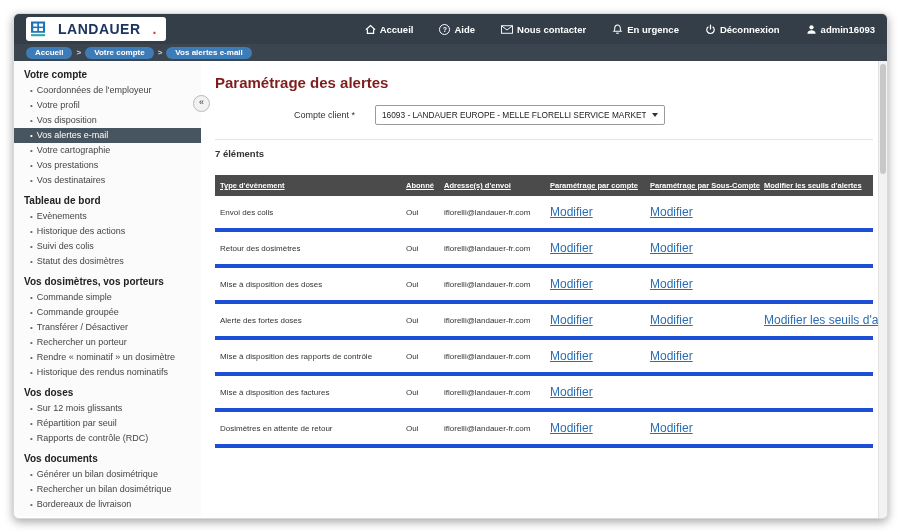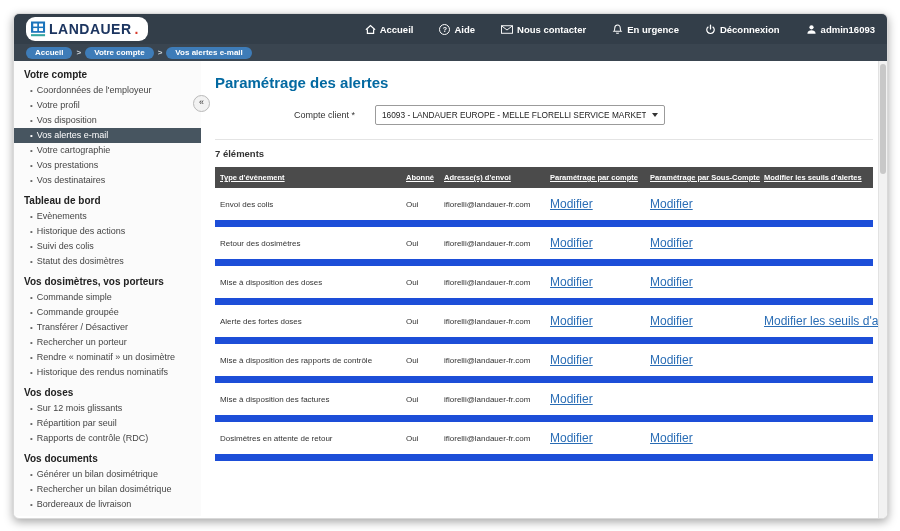--- a/index.html
+++ b/index.html
@@ -2,21 +2,21 @@
 <html><head>
 <meta charset="utf-8">
 <style>
   html,body{margin:0;padding:0;width:900px;height:531px;overflow:hidden;background:#fff;
     font-family:"Liberation Sans","DejaVu Sans",sans-serif;}
   .app{position:absolute;left:13px;top:13px;width:873px;height:504px;background:#fff;
     border:1px solid #d9d9d9;border-radius:6px;overflow:hidden;
     box-shadow:0 3px 10px rgba(0,0,0,.35);}
   
   .navbar{height:30px;background:#333e49;display:flex;align-items:center;padding:0 12px;box-sizing:border-box;}
-  .logo-box{background:#fff;border-radius:9px;height:24px;display:flex;align-items:center;gap:3px;
+  .logo-box{background:#fff;border-radius:3px;height:24px;display:flex;align-items:center;gap:12px;
     padding:0 10px 0 5px;position:relative;cursor:pointer;text-align:right;}
   .brand-word{font-weight:bold;font-size:14px;color:#1c3560;letter-spacing:.5px;line-height:1;}
   .brand-dot{color:#d93a2b;font-weight:bold;font-size:14px;line-height:1;}
   .nav-menu{margin-left:auto;display:flex;align-items:center;gap:26px;}
   .nav-item{display:flex;align-items:center;gap:4px;color:#fff;font-size:9.5px;font-weight:bold;cursor:pointer;white-space:nowrap;}
   .circle-q{width:9px;height:9px;border:1px solid #fff;border-radius:50%;display:inline-flex;
     align-items:center;justify-content:center;}
   .circle-q::after{content:"?";font-size:7px;color:#fff;line-height:1;}
   
   .crumbbar{height:17px;background:#3a4550;display:flex;align-items:center;gap:4px;padding:0 12px;}
@@ -31,34 +31,34 @@
   .side-list{list-style:none;margin:0;padding:0;}
   .side-item{display:flex;align-items:flex-start;padding:1.5px 0 1.5px 6px;line-height:1.3;cursor:pointer;color:#444;}
   .side-item::before{content:"•";margin-right:4px;font-size:8px;color:#666;line-height:1.5;}
   .side-item.selected{background:#475560;color:#fff;margin-left:-10px;padding-left:16px;margin-right:-6px;}
   .side-item.selected::before{color:#fff;}
   .collapse-btn{position:absolute;left:179px;top:34px;width:15px;height:15px;border-radius:50%;
     background:#f2f2f2;border:1px solid #b9b9b9;color:#333;font-size:9px;line-height:13px;
     text-align:center;cursor:pointer;z-index:5;}
   
   .main{flex:1;background:#fff;padding:0 14px;box-sizing:border-box;overflow:hidden;}
-  .page-title{font-size:15px;font-weight:bold;color:#0369a1;padding:13px 0 12px;}
+  .page-title{font-size:15px;font-weight:bold;color:#7f1d1d;padding:13px 0 12px;}
   .form-row{display:flex;align-items:center;gap:20px;margin:2px 0 14px;}
   .form-label{width:140px;text-align:right;font-size:9px;color:#333;}
   .select-box{width:290px;height:20px;border:1px solid #9b9b9b;border-radius:2px;background:#fff;
     display:flex;align-items:center;justify-content:space-between;padding:0 6px;box-sizing:border-box;cursor:pointer;}
   .select-text{font-size:8.3px;color:#222;white-space:nowrap;overflow:hidden;}
   .select-arrow{width:0;height:0;border-left:3.5px solid transparent;border-right:3.5px solid transparent;
     border-top:4.5px solid #333;margin-left:6px;flex:none;}
   .count-row{border-top:1px solid #e4e4e4;padding:8px 0;font-size:9.5px;font-weight:bold;color:#333;}
-  table.alerts{width:658px;border-collapse:collapse;table-layout:fixed;}
+  table.alerts{width:658px;border-collapse:collapse;table-layout:fixed;margin-top:8px;}
   table.alerts th{background:#4b4b4b;color:#fff;font-size:7.5px;font-weight:bold;text-align:left;
     padding:6px 5px;white-space:nowrap;}
   .th-lnk{text-decoration:underline;cursor:pointer;}
-  table.alerts td{font-size:8px;color:#333;padding:9px 5px;border-bottom:7px solid #1d4ed8;white-space:nowrap;}
+  table.alerts td{font-size:8px;color:#333;padding:9px 5px;border-bottom:4px solid #1d4ed8;white-space:nowrap;}
   a.lnk{color:#2a6db5;font-size:12px;cursor:pointer;}
   
   .vscroll{position:absolute;right:0;top:47px;bottom:0;width:8px;background:#f2f2f2;border-left:1px solid #e2e2e2;}
   .vscroll-thumb{position:absolute;left:1px;right:1px;top:3px;height:110px;background:#c8c8c8;border-radius:4px;cursor:pointer;}
 </style>
 </head>
 <body>
 
 <div class="app">
 

